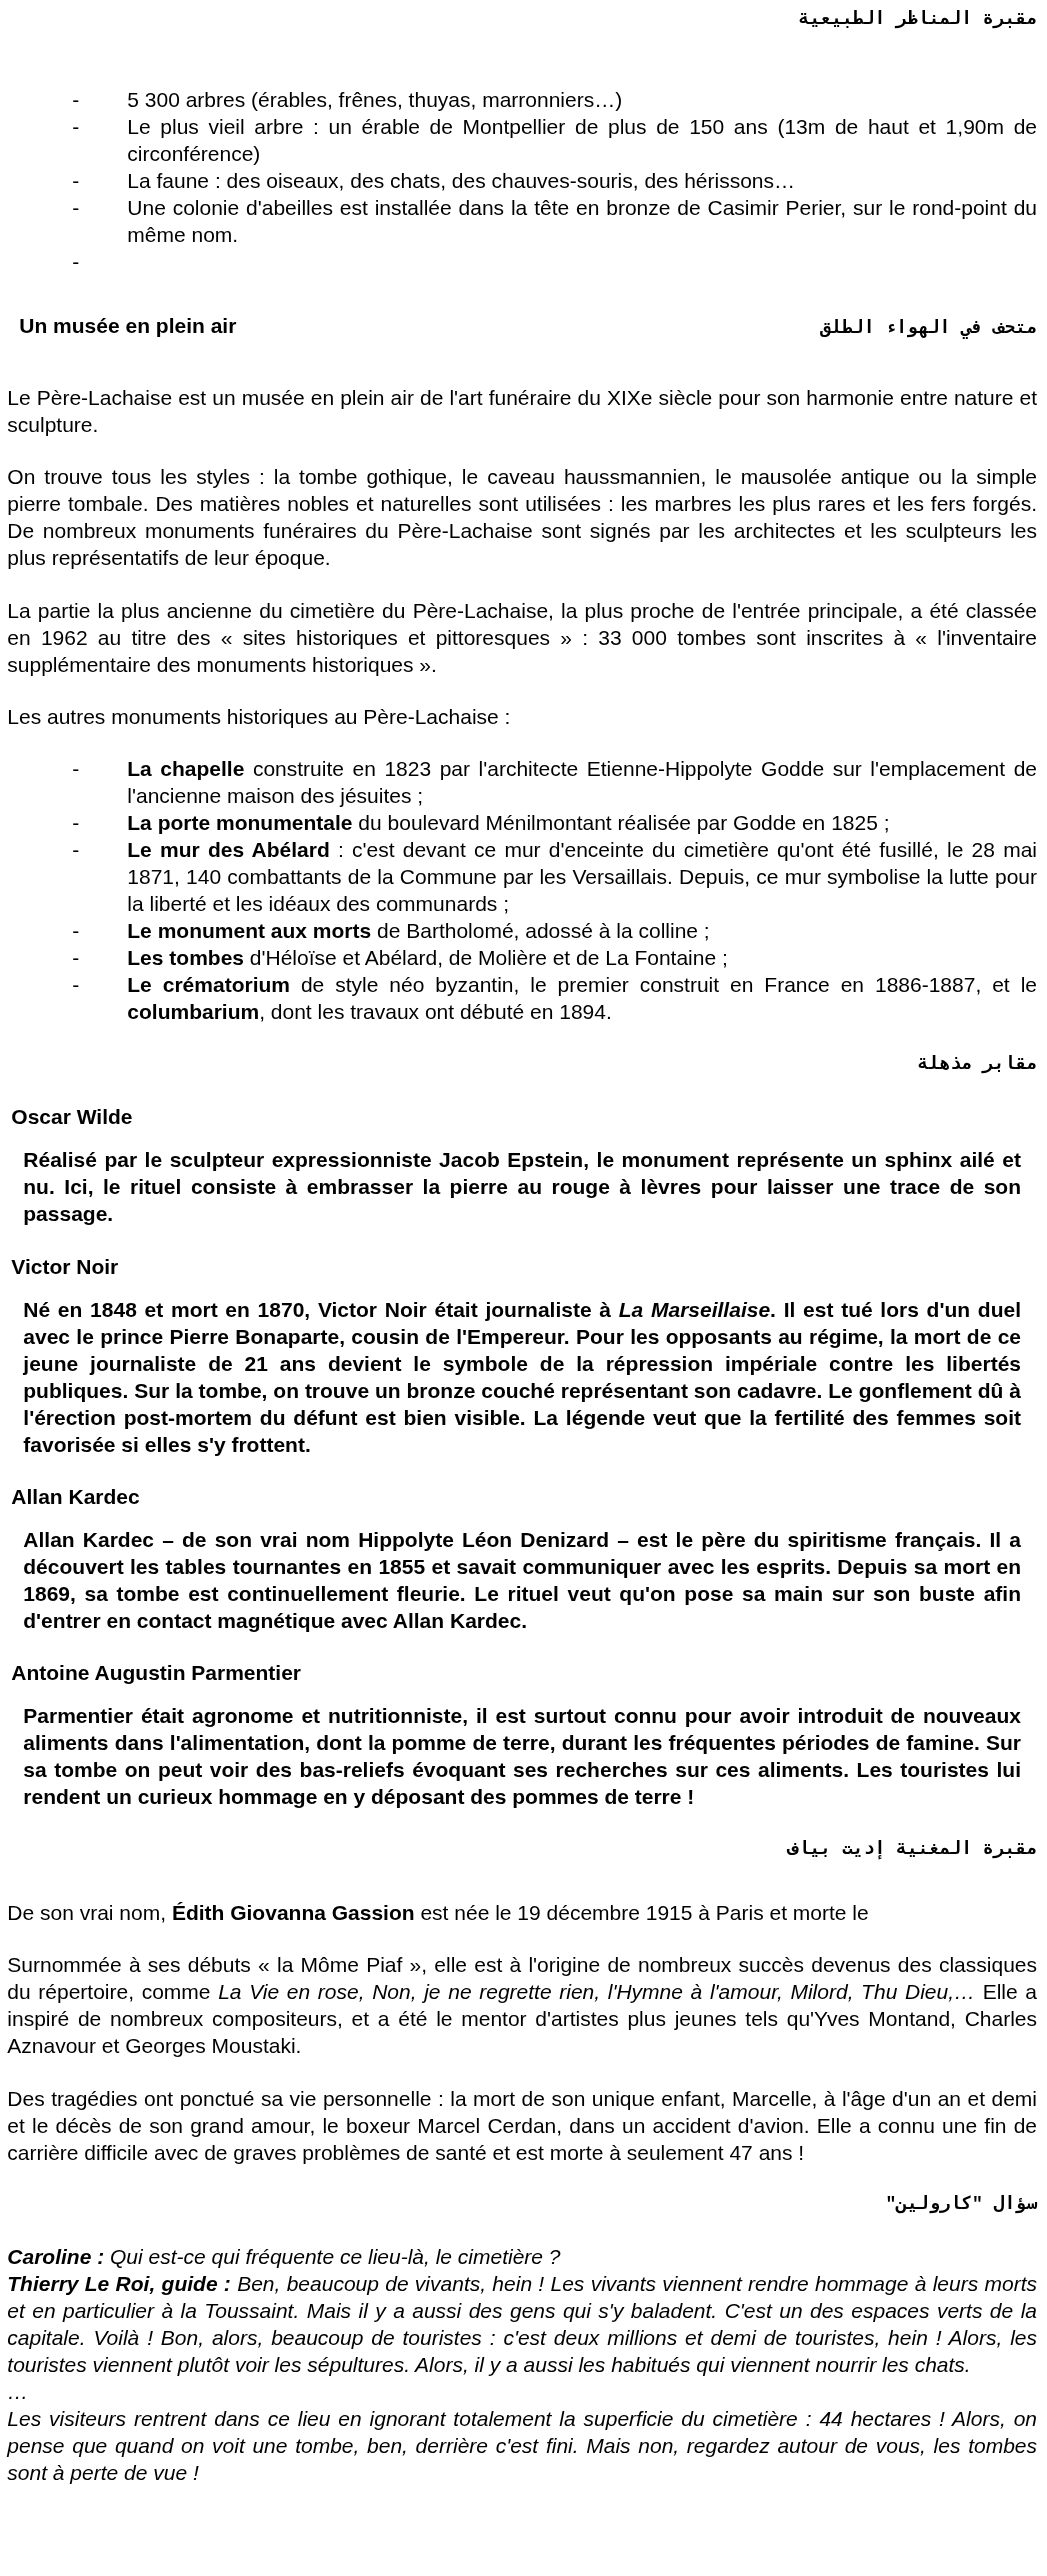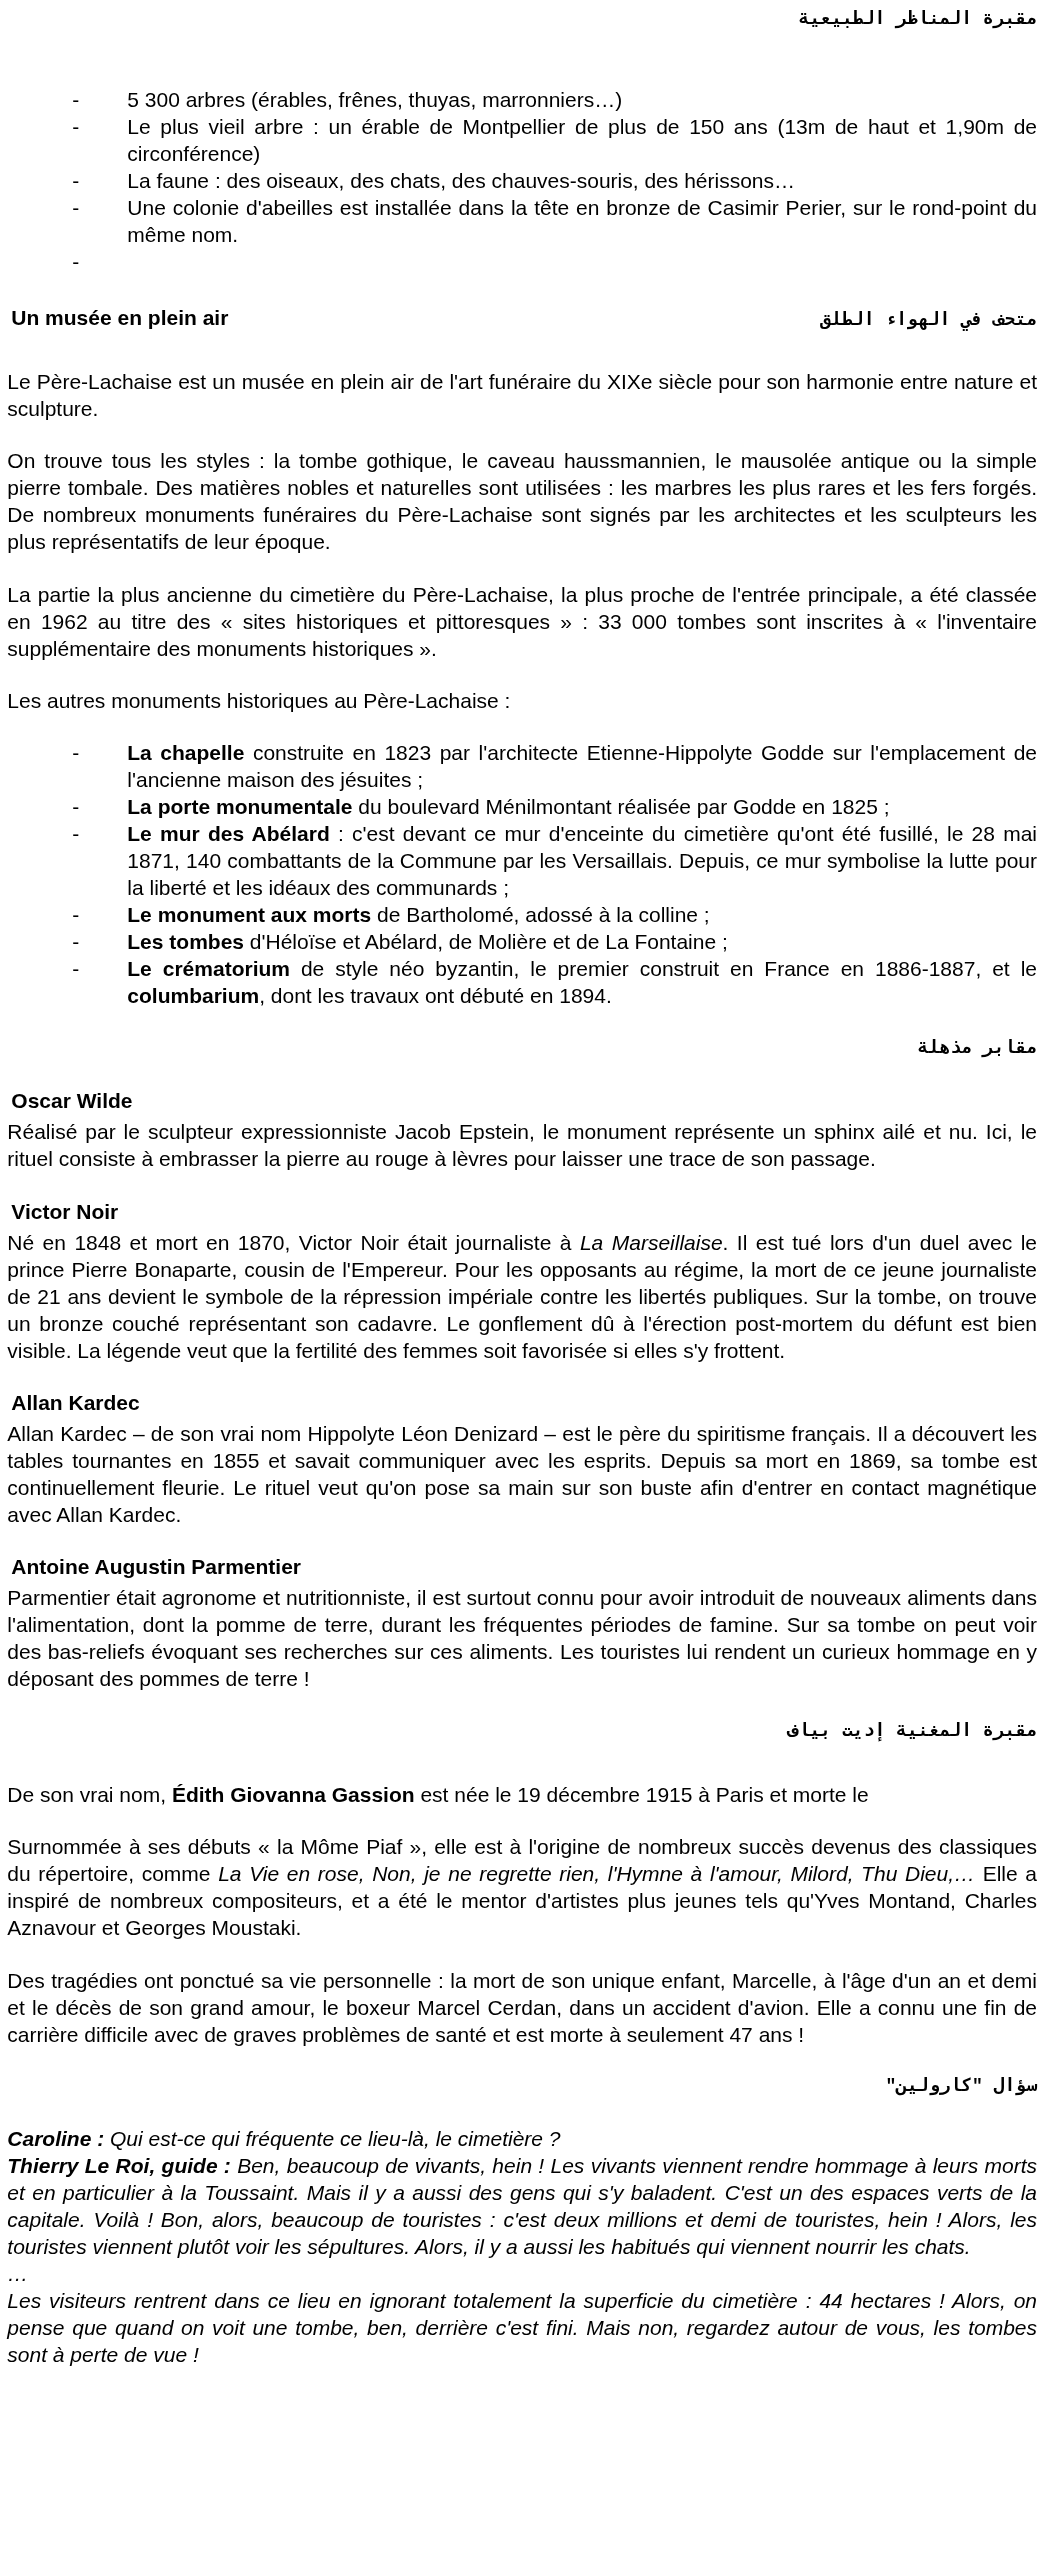--- a/index.html
+++ b/index.html
@@ -35,21 +35,21 @@
   .ar-piaf { margin-bottom: 36px; }
   .heading-row {
     display: flex;
     justify-content: space-between;
     align-items: baseline;
     margin: 0 0 33px 0;
   }
   .heading-fr {
     font-weight: bold;
     font-size: 21px;
-    margin: 4px;
+    margin: 12px;
   }
   .heading-row .ar { margin: 0; }
   ul.dash-list {
     list-style: none;
     margin: 0 0 25.4px 0;
     padding: 0;
   }
   ul.dash-list li {
     display: flex;
     align-items: flex-start;
@@ -62,21 +62,21 @@
   ul.dash-list .li-text {
     flex: 1 1 auto;
     text-align: justify;
   }
   .person { margin: 0 0 25.4px 0; }
   .person .person-name {
     font-weight: bold;
     margin: 4px;
     text-align: left;
   }
-  .person p { margin: 0; }
+  .person p { margin: 16px; font-weight: bold; }
   b.lead { font-weight: bold; }
   .interview p { margin: 0; font-style: italic; }
   .interview .speaker { font-weight: bold; }
   .ellipsis-line { font-style: italic; }
 </style>
 </head>
 <body>
 
 <div class="page">
 

